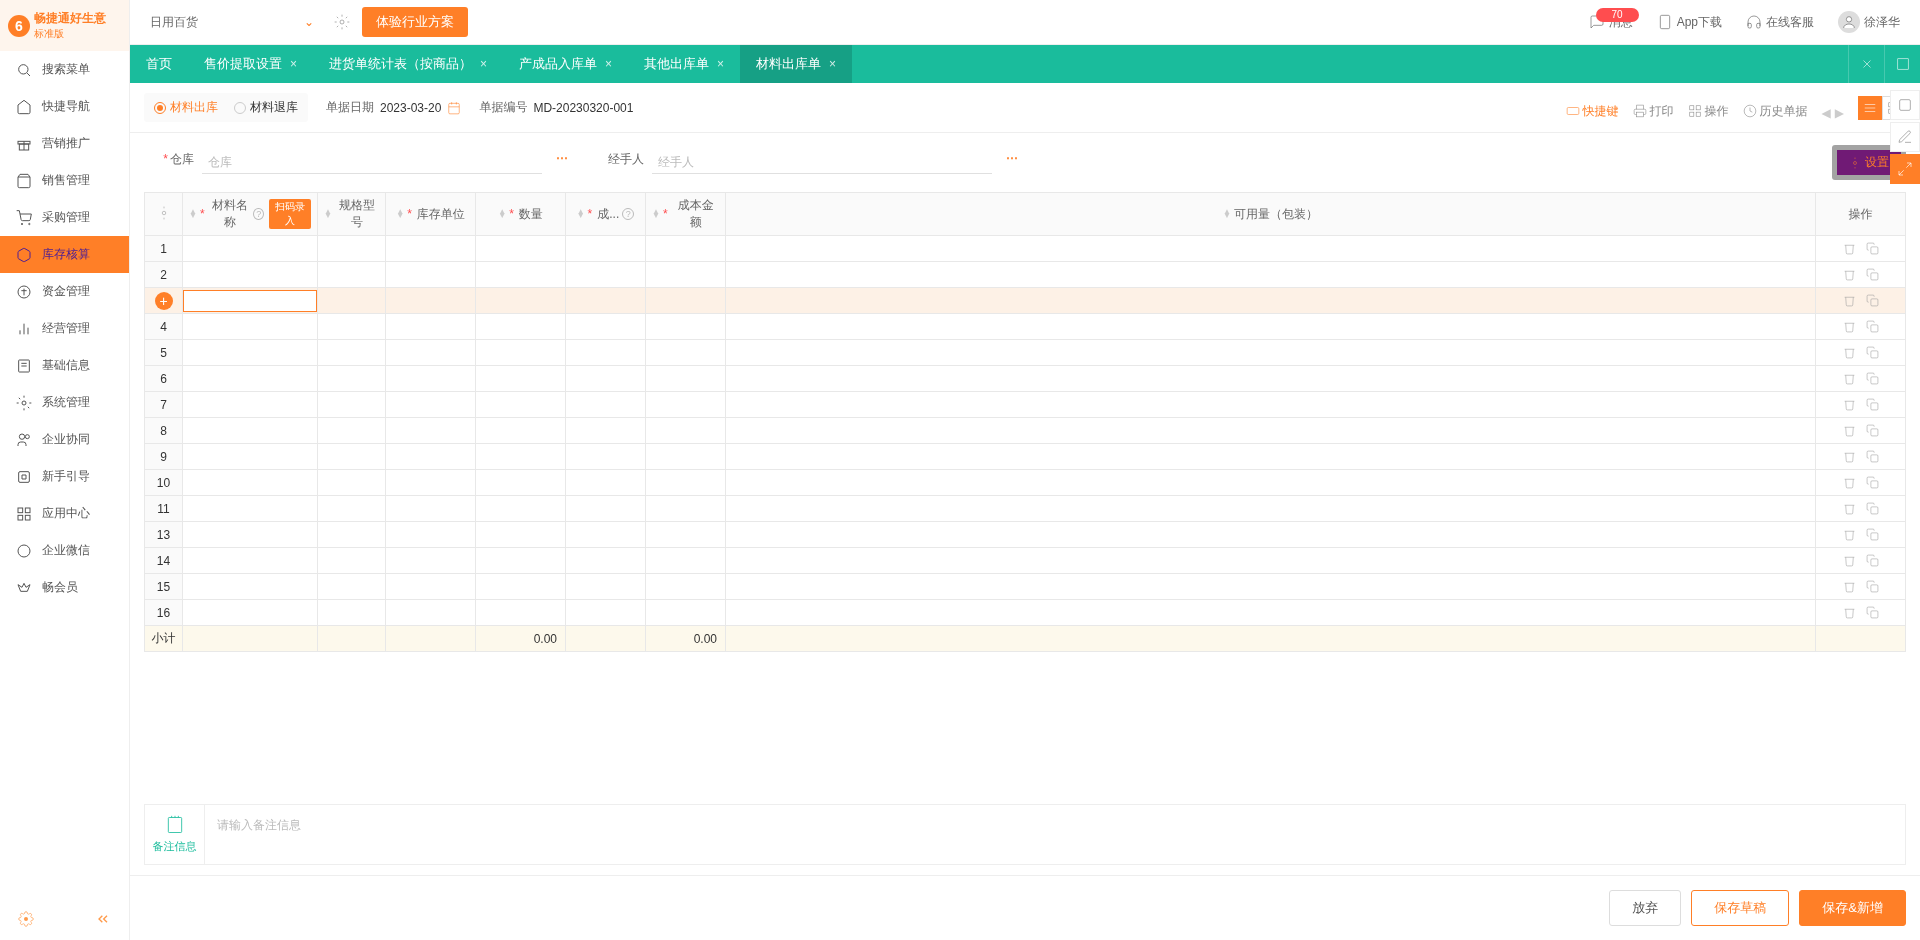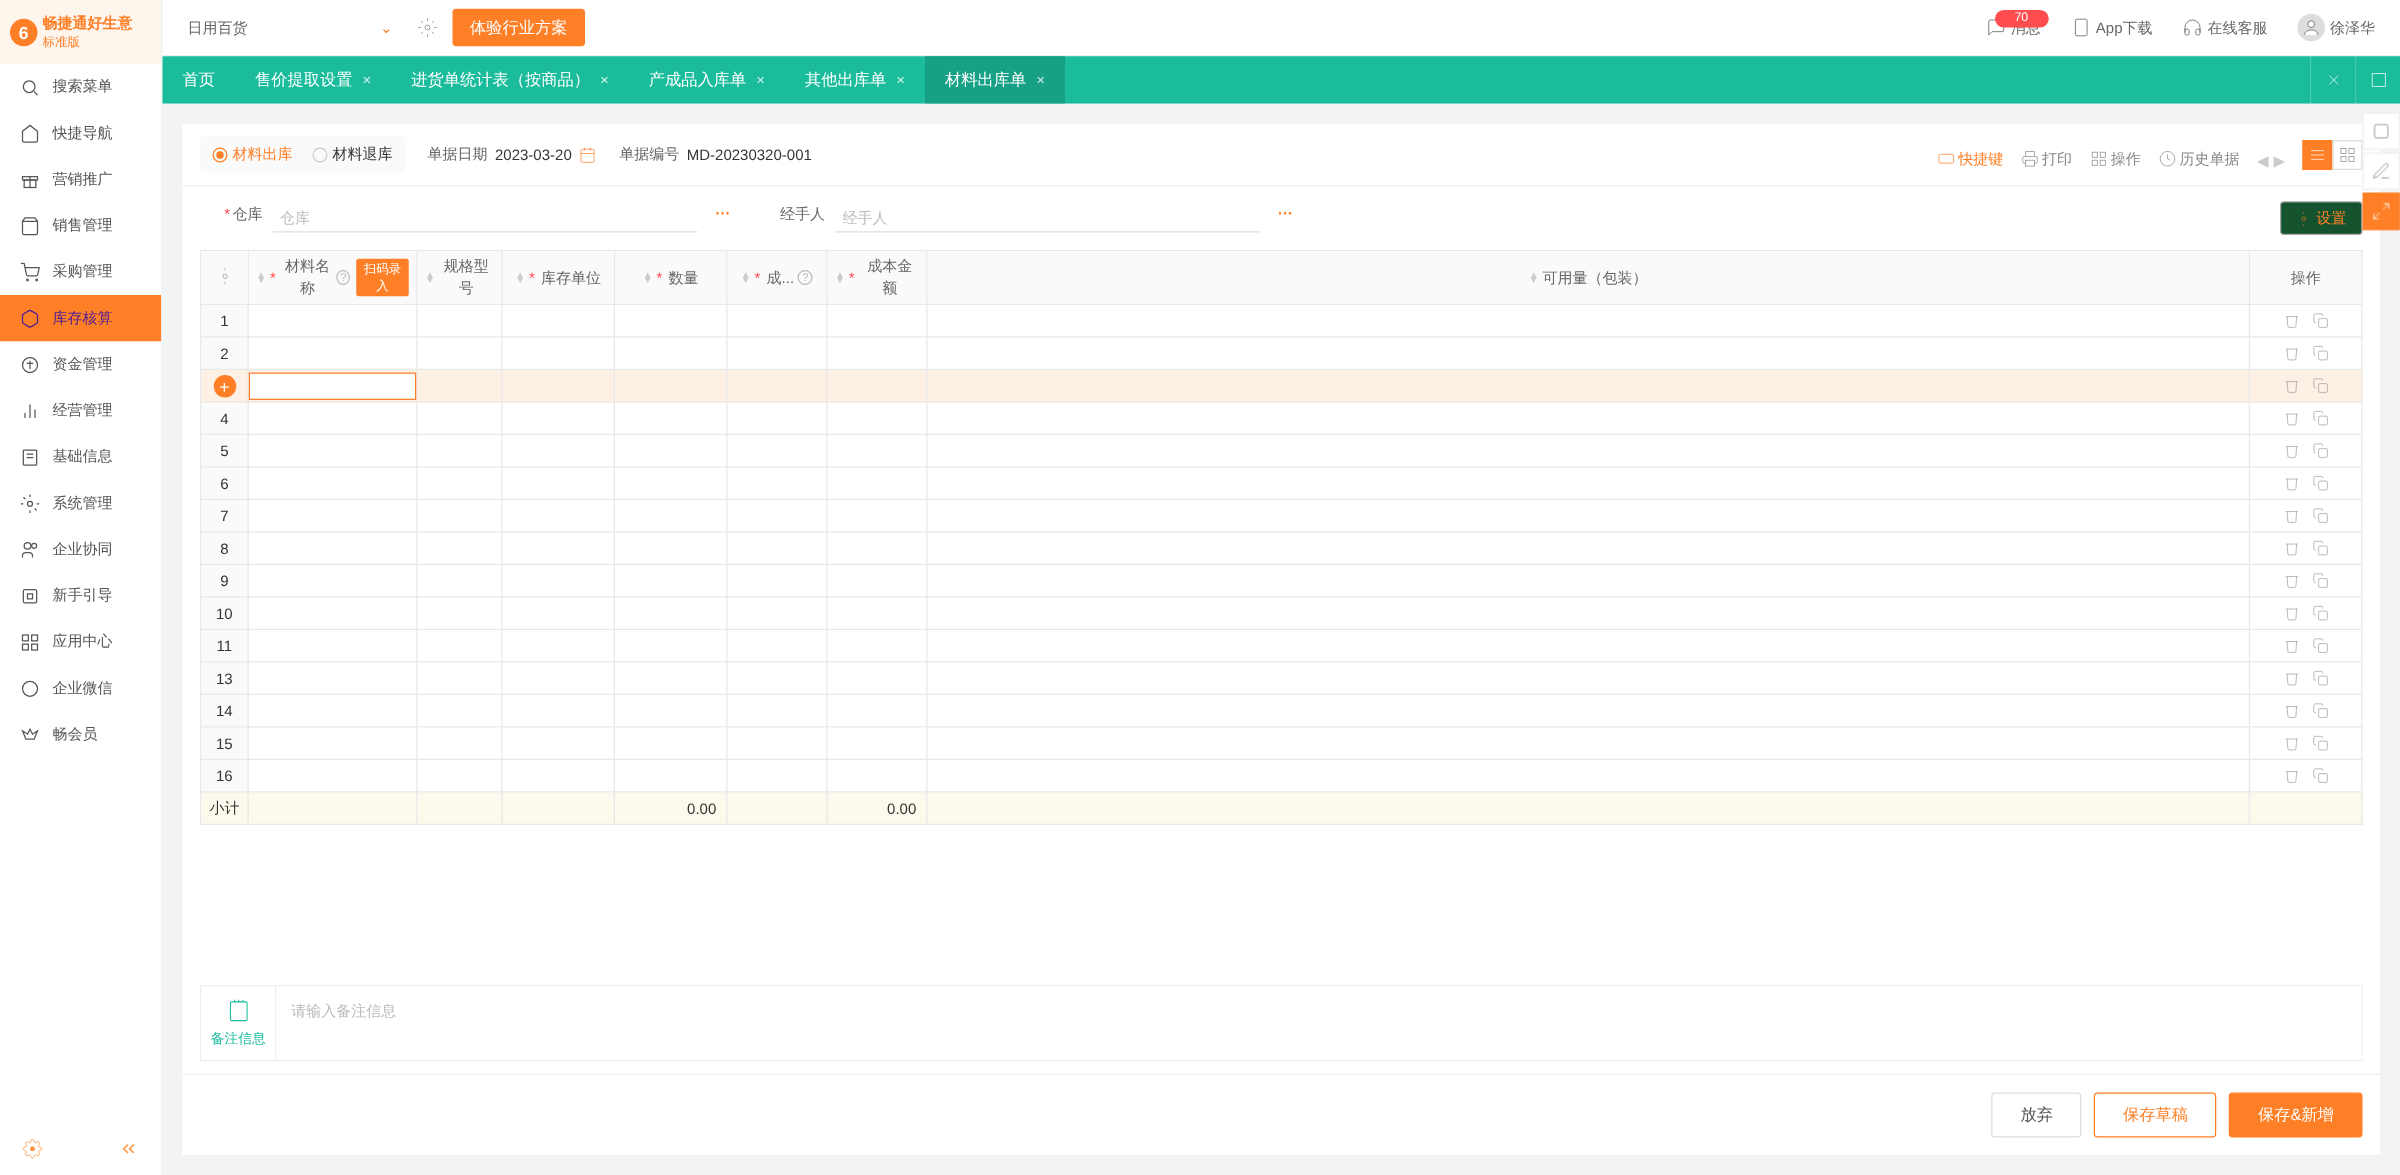--- a/index.html
+++ b/index.html
@@ -41,21 +41,21 @@
 .tabs { height:38px; background:#1abc9c; display:flex; align-items:stretch; color:#fff; }
 .tab { display:flex; align-items:center; padding:0 16px; gap:8px; cursor:pointer; font-size:13px; }
 .tab.active { background:#16a085; }
 .tab-close { font-size:12px; opacity:.8; }
 .tabs-spacer { flex:1; }
 .tab-btn { width:36px; display:flex; align-items:center; justify-content:center; cursor:pointer; border-left:1px solid rgba(255,255,255,.2); }
 .tab-btn svg { width:14px; height:14px; stroke:#fff; fill:none; }
 
 
 .content { flex:1; background:#f2f3f5; padding:0; display:flex; flex-direction:column; min-height:0; }
-.card { background:#fff; margin:16px; flex:1; display:flex; flex-direction:column; min-height:0; }
+.card { background:#fff; margin:0; flex:1; display:flex; flex-direction:column; min-height:0; }
 
 .doc-header { display:flex; align-items:center; padding:10px 14px; gap:18px; border-bottom:1px solid #eee; }
 .radio-group { display:flex; gap:16px; background:#fafafa; padding:6px 10px; border-radius:3px; }
 .radio { display:flex; align-items:center; gap:4px; cursor:pointer; font-size:12px; }
 .radio-dot { width:12px; height:12px; border:1px solid #ccc; border-radius:50%; display:inline-flex; align-items:center; justify-content:center; }
 .radio.checked .radio-dot { border-color:#ff7f27; }
 .radio.checked .radio-dot::after { content:""; width:6px; height:6px; background:#ff7f27; border-radius:50%; }
 .radio.checked { color:#ff7f27; }
 .field-inline { display:flex; align-items:center; gap:6px; font-size:12px; color:#666; }
 .field-inline .val { color:#333; }
@@ -71,21 +71,21 @@
 .vt-btn.active { background:#ff7f27; border-color:#ff7f27; color:#fff; }
 .vt-btn svg{width:14px;height:14px;stroke:currentColor;fill:none;}
 
 .form-row { display:flex; gap:20px; padding:12px 14px; align-items:center; }
 .form-field { display:flex; align-items:flex-start; gap:8px; }
 .form-label { font-size:12px; color:#666; min-width:50px; text-align:right; }
 .req { color:#ff4d4f; margin-right:2px; }
 .form-input { width:340px; border:none; border-bottom:1px solid #e0e0e0; padding:4px 6px; font-size:12px; outline:none; color:#333; }
 .form-input::placeholder { color:#bbb; }
 .dots-btn { color:#ff7f27; cursor:pointer; padding:0 6px; font-weight:bold; }
-.settings-btn { border:1px solid #a3a3a3; color:#ff7f27; background:#14532d; padding:4px 12px; border-radius:3px; cursor:pointer; font-size:12px; display:flex; align-items:center; gap:4px; }
+.settings-btn { border:5px solid #a3a3a3; color:#ff7f27; background:#701a75; padding:4px 12px; border-radius:3px; cursor:pointer; font-size:12px; display:flex; align-items:center; gap:4px; }
 
 
 .table-wrap { flex:1; overflow:auto; padding:0 14px; min-height:0; }
 table { width:100%; border-collapse:collapse; font-size:12px; }
 th, td { border:1px solid #e8e8e8; padding:0; height:26px; text-align:center; }
 th { background:#fafafa; color:#666; font-weight:normal; position:relative; }
 th .th-inner { display:flex; align-items:center; justify-content:center; gap:3px; padding:4px 6px; }
 .sort-icon { display:inline-flex; flex-direction:column; line-height:4px; color:#ccc; font-size:8px; }
 .col-gear { width:38px; }
 .col-num { width:38px; background:#fafafa; }

